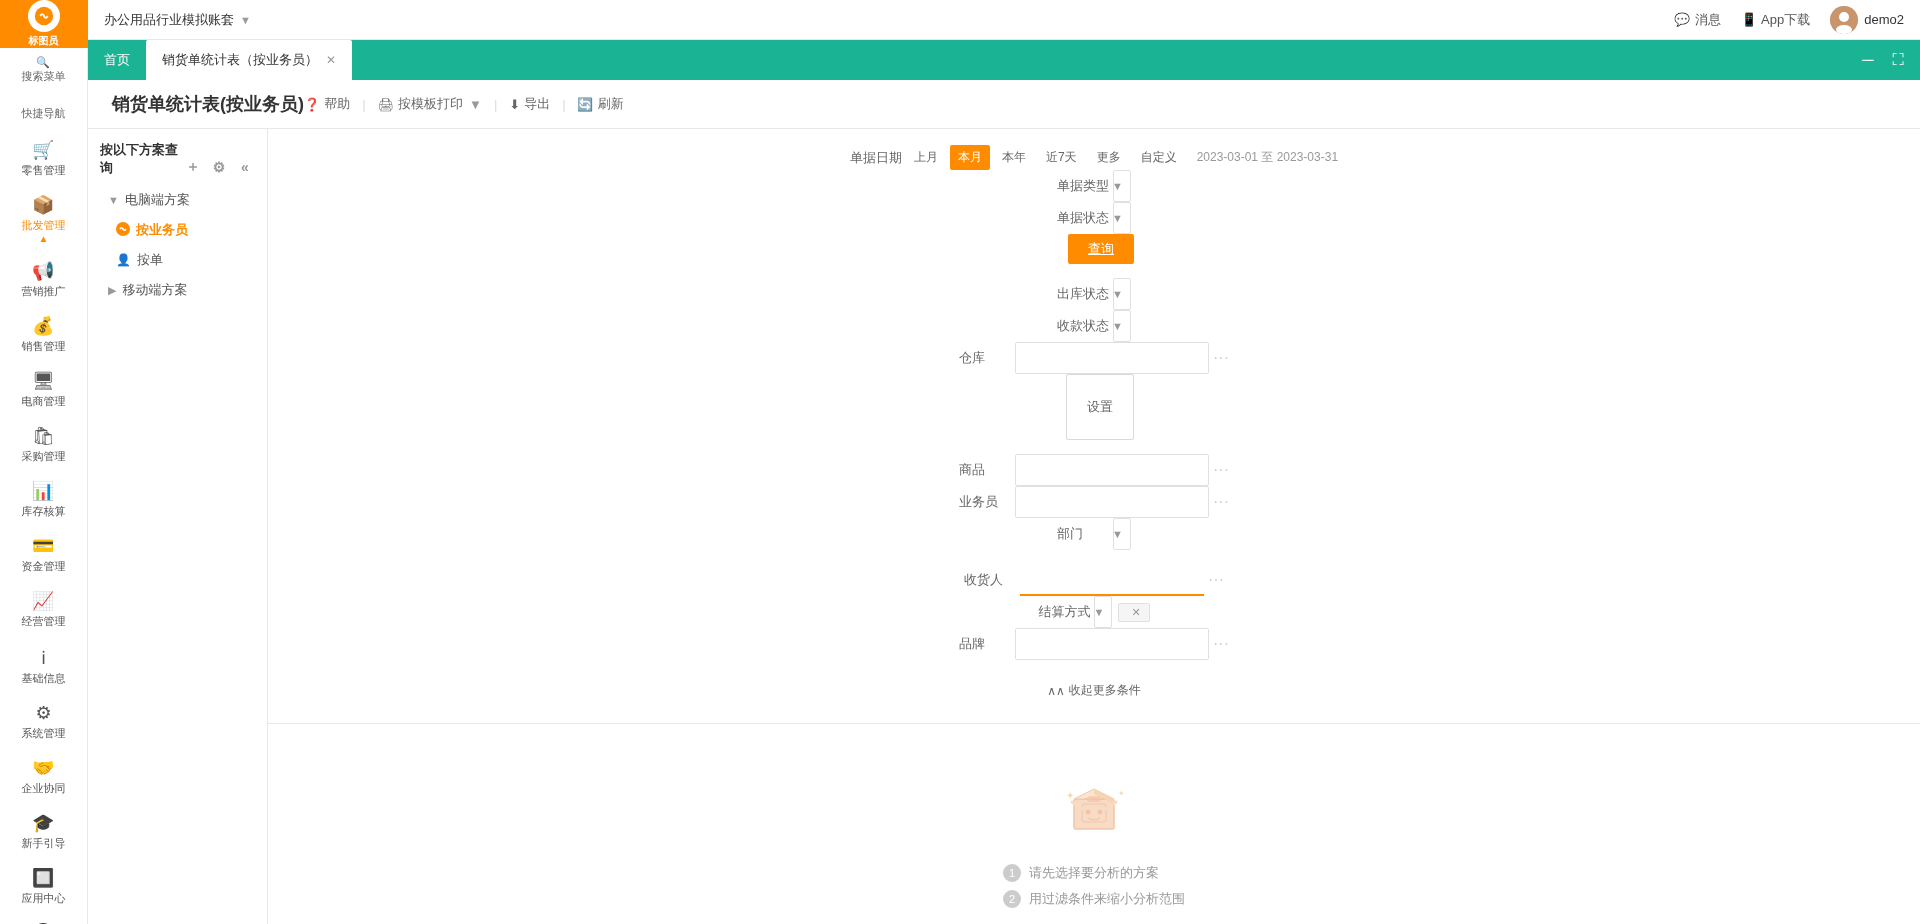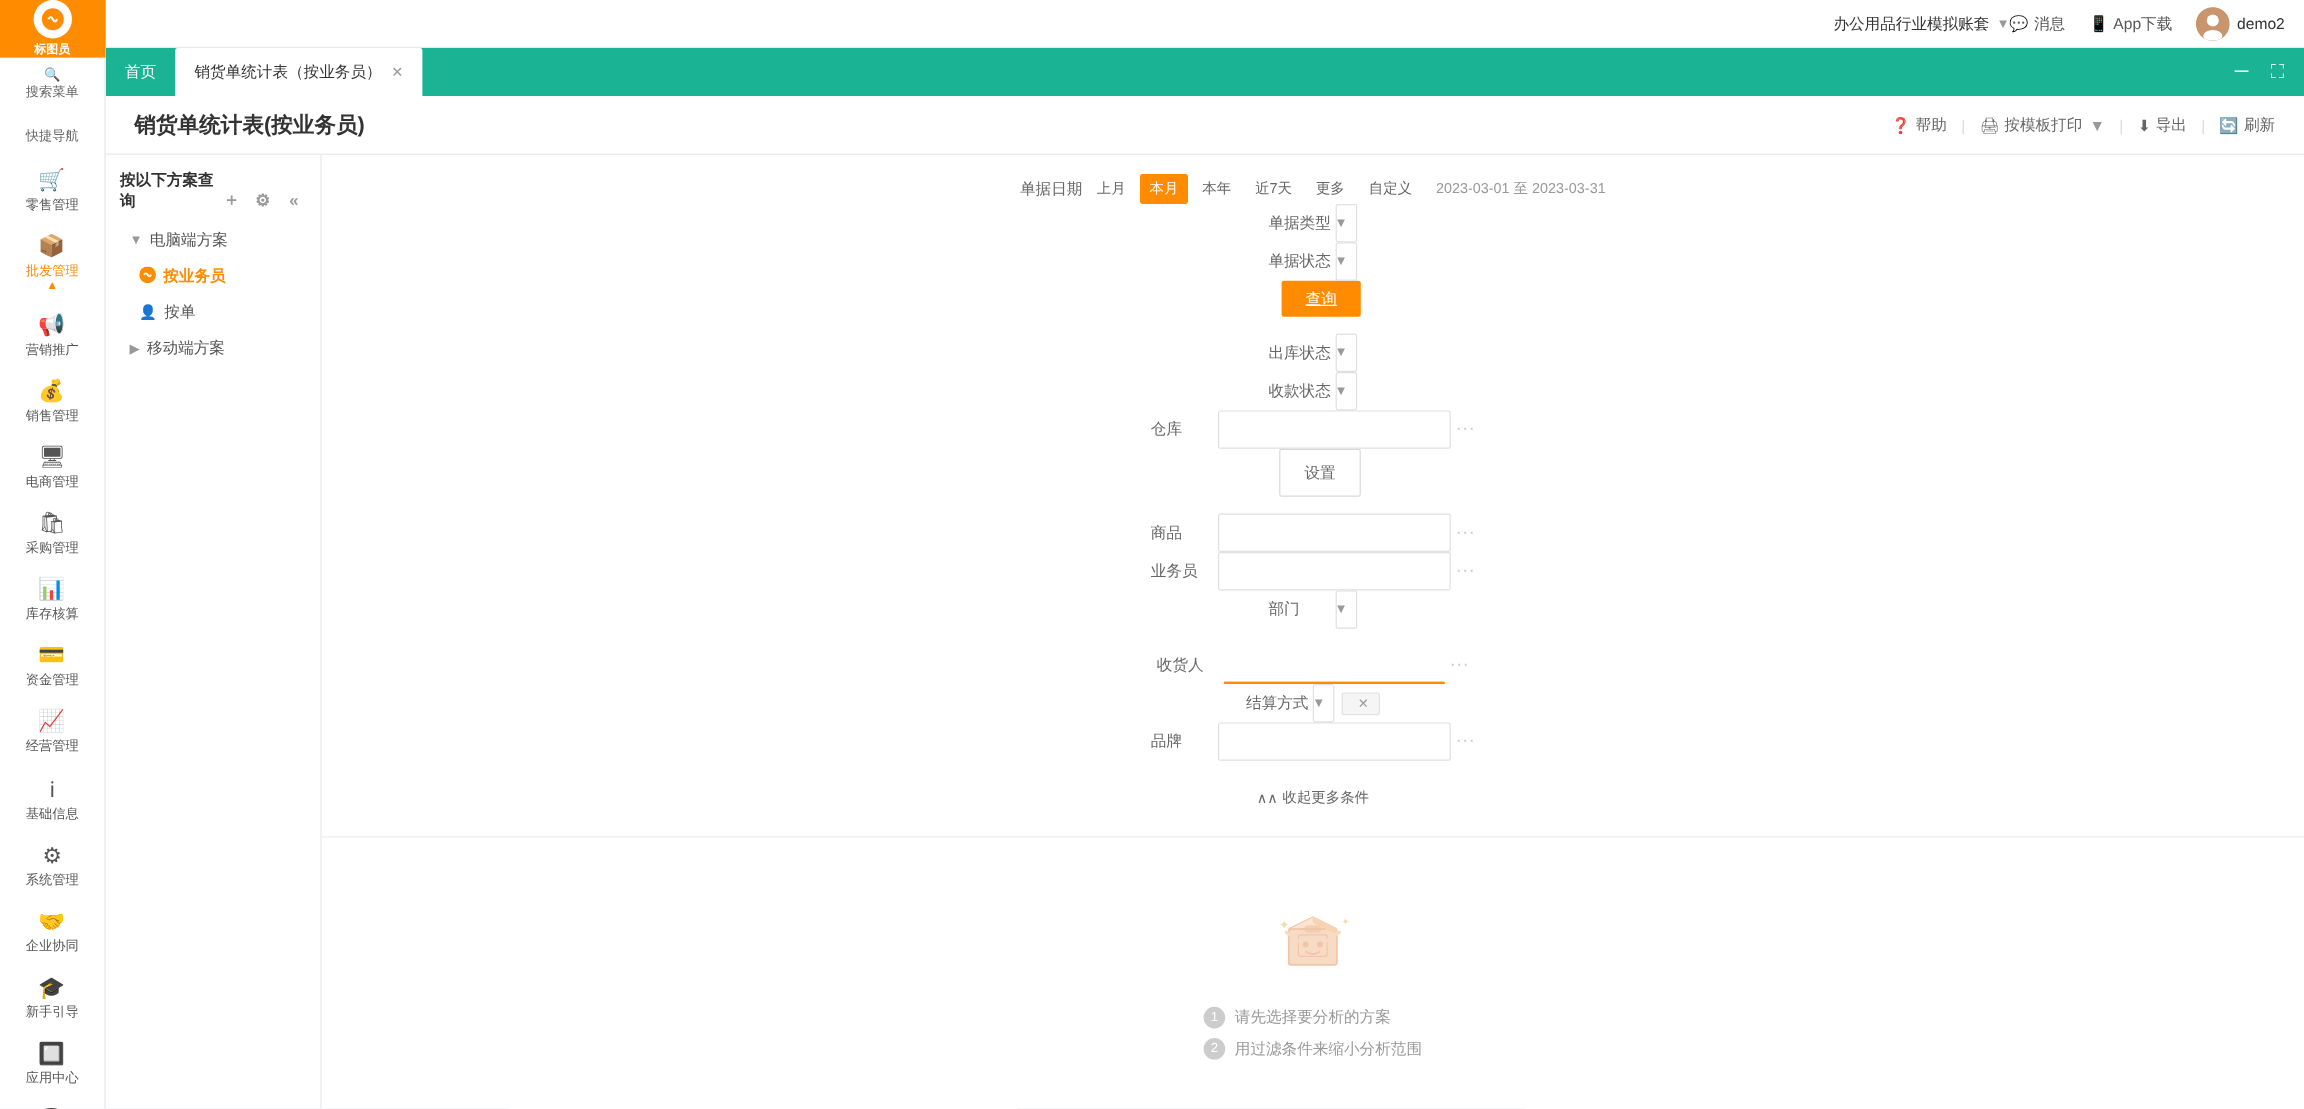--- a/index.html
+++ b/index.html
@@ -16,21 +16,21 @@
     .sidebar-item { width: 100%; padding: 8px 0; display: flex; flex-direction: column; align-items: center; cursor: pointer; font-size: 12px; color: #555; }
     .sidebar-item.active { color: #ff8c00; }
     .sidebar-item .item-icon { font-size: 18px; margin-bottom: 2px; }
     .sidebar-item .item-label { font-size: 11px; }
 
     
     .main { flex: 1; display: flex; flex-direction: column; overflow: hidden; }
 
     
     .topbar { height: 40px; background: #fff; border-bottom: 1px solid #e8e8e8; display: flex; align-items: center; padding: 0 16px; }
-    .topbar-breadcrumb { flex: 1; display: flex; align-items: center; gap: 6px; font-size: 13px; color: #666; justify-content: flex-end; }
+    .topbar-breadcrumb { flex: 1; display: flex; align-items: center; gap: 6px; font-size: 13px; color: #666; }
     .topbar-breadcrumb .bc-text { color: #333; }
     .topbar-breadcrumb .bc-arrow { color: #999; font-size: 11px; }
     .topbar-right { display: flex; align-items: center; gap: 20px; }
     .topbar-msg { display: flex; align-items: center; gap: 4px; font-size: 13px; color: #555; cursor: pointer; }
     .topbar-app { display: flex; align-items: center; gap: 4px; font-size: 13px; color: #555; cursor: pointer; }
     .topbar-user { display: flex; align-items: center; gap: 6px; cursor: pointer; }
     .topbar-avatar { width: 28px; height: 28px; border-radius: 50%; background: #d0a080; display: flex; align-items: center; justify-content: center; overflow: hidden; }
     .topbar-username { font-size: 13px; color: #333; }
 
     
@@ -40,21 +40,21 @@
     .tab-item.active-tab { background: #fff; color: #333; border-radius: 2px 2px 0 0; }
     .tab-item.active-tab .tab-close { margin-left: 8px; color: #999; font-size: 12px; cursor: pointer; }
     .tab-spacer { flex: 1; }
     .tabbar-actions { display: flex; align-items: center; gap: 2px; padding-right: 8px; }
     .tabbar-action-btn { width: 28px; height: 28px; display: flex; align-items: center; justify-content: center; color: #fff; cursor: pointer; font-size: 16px; border-radius: 2px; }
 
     
     .content { flex: 1; overflow: auto; display: flex; flex-direction: column; }
 
     
-    .page-header { background: #fff; padding: 12px 24px 0; border-bottom: 1px solid #e8e8e8; display: flex; align-items: center; justify-content: space-between; }
+    .page-header { background: #fff; padding: 12px 24px 0; border-bottom: 1px solid #e8e8e8; display: flex; align-items: center; }
     .page-title { font-size: 18px; font-weight: bold; color: #333; padding-bottom: 12px; }
     .page-header-actions { display: flex; align-items: center; gap: 12px; padding-bottom: 12px; }
     .header-btn { display: flex; align-items: center; gap: 4px; font-size: 13px; color: #666; cursor: pointer; }
     .header-btn-divider { color: #ddd; }
     .print-btn { display: flex; align-items: center; gap: 4px; font-size: 13px; color: #666; cursor: pointer; }
     .print-dropdown { display: flex; align-items: center; color: #999; margin-left: 2px; cursor: pointer; }
 
     
     .filter-panel { background: #fff; padding: 16px 24px; display: flex; flex-direction: column; gap: 14px; border-bottom: 1px solid #e8e8e8; }
     .filter-row { display: flex; align-items: center; gap: 0; flex-direction: column; }
@@ -67,21 +67,21 @@
     .filter-dots { color: #ccc; font-size: 16px; margin-left: 4px; cursor: pointer; }
     .filter-tag { display: flex; align-items: center; gap: 4px; background: #f5f5f5; border: 1px solid #e0e0e0; border-radius: 2px; padding: 2px 8px; font-size: 13px; color: #333; }
     .filter-tag .tag-close { cursor: pointer; color: #999; font-size: 11px; }
 
     
     .date-filter { display: flex; align-items: center; gap: 4px; }
     .date-btn { padding: 4px 8px; font-size: 12px; color: #666; cursor: pointer; border-radius: 2px; }
     .date-btn.active { background: #ff8c00; color: #fff; border-radius: 2px; }
     .date-range { font-size: 12px; color: #999; margin-left: 8px; }
     .btn-query { background: #ff8c00; color: #fff; border: none; border-radius: 2px; padding: 6px 20px; font-size: 13px; cursor: pointer; text-decoration: underline; }
-    .btn-settings { background: #fff; color: #666; border: 1px solid #d9d9d9; border-radius: 2px; padding: 10px 20px; font-size: 13px; cursor: pointer; }
+    .btn-settings { background: #fff; color: #666; border: 1px solid #d9d9d9; border-radius: 2px; padding: 23px 20px; font-size: 13px; cursor: pointer; }
 
     
     .collapse-bar { display: flex; justify-content: center; align-items: center; padding: 8px; cursor: pointer; color: #666; font-size: 12px; gap: 4px; }
 
     
     .left-panel { width: 180px; background: #fff; border-right: 1px solid #e8e8e8; padding: 12px 0; overflow-y: auto; }
     .left-panel-header { display: flex; align-items: flex-end; justify-content: space-between; padding: 0 12px 8px; font-size: 13px; color: #333; font-weight: bold; }
     .left-panel-actions { display: flex; gap: 6px; }
     .left-panel-action { width: 20px; height: 20px; display: flex; align-items: center; justify-content: center; color: #999; cursor: pointer; font-size: 14px; border-radius: 2px; }
     .tree-item { display: flex; align-items: center; padding: 6px 12px 6px 20px; cursor: pointer; color: #555; font-size: 13px; gap: 6px; }

